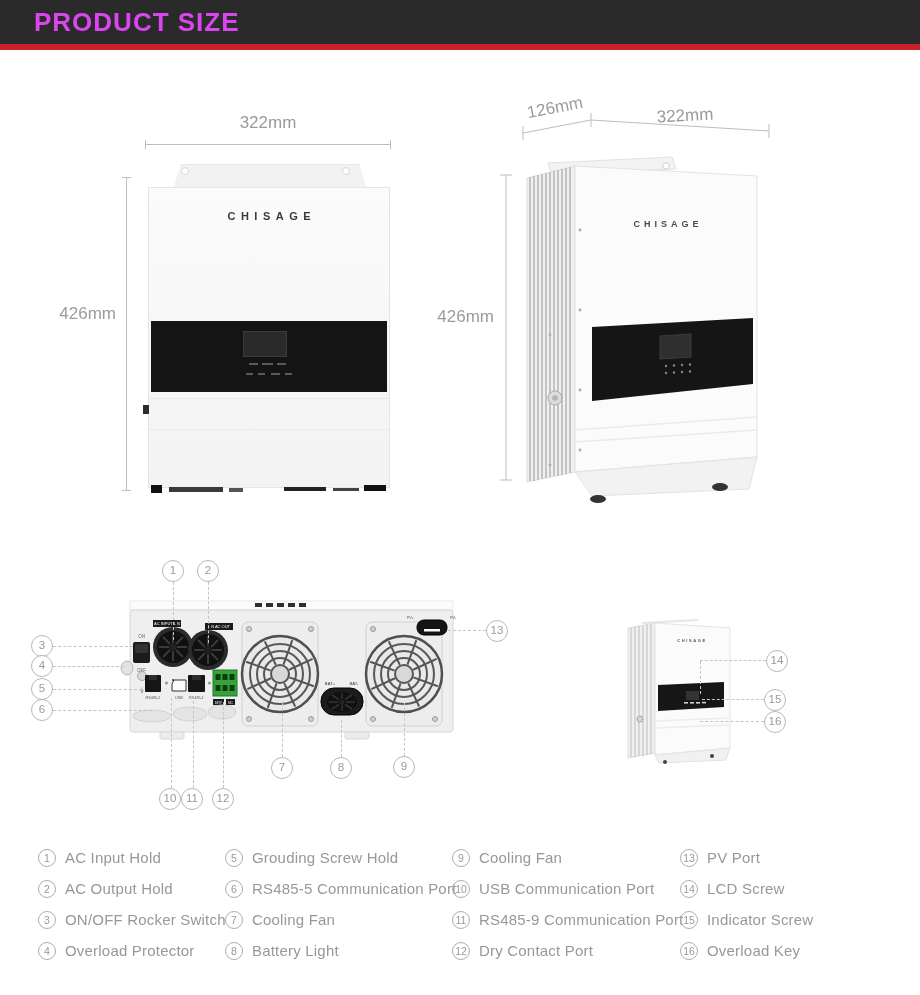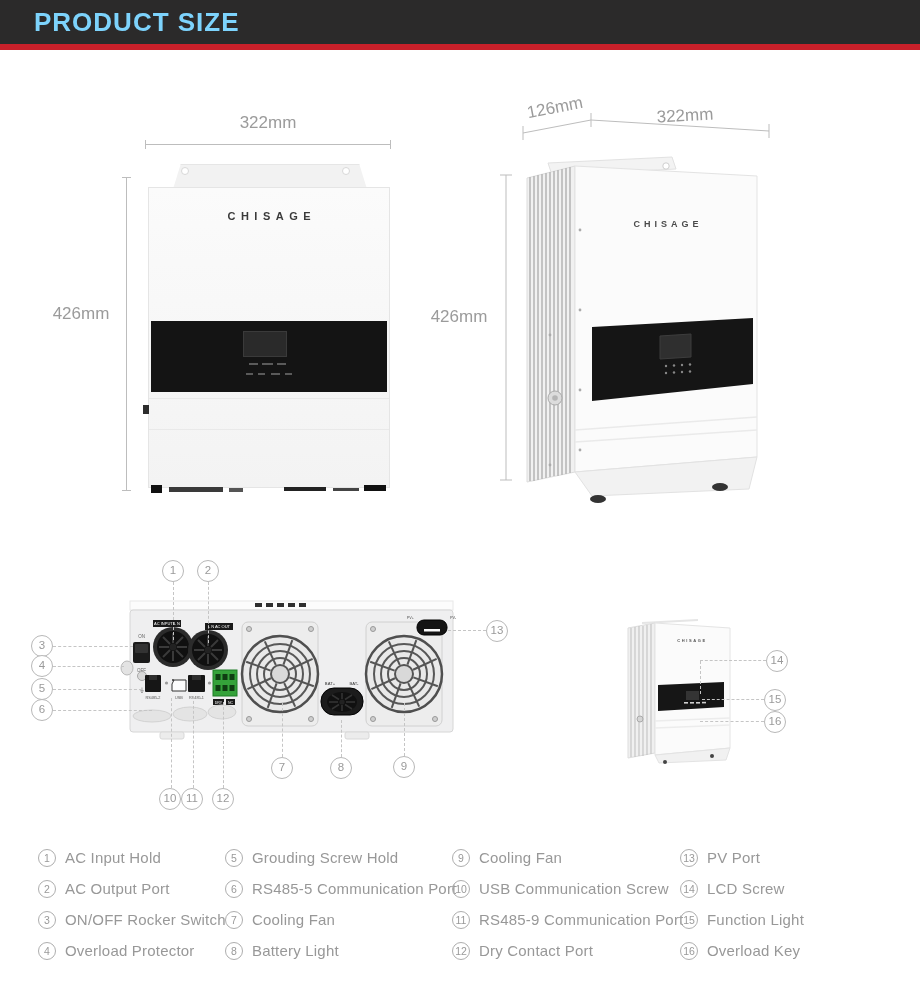--- a/index.html
+++ b/index.html
@@ -1,25 +1,25 @@
 <!DOCTYPE html>
 <html><head>
 <meta charset="utf-8">
 <style>
   html,body{margin:0;padding:0;}
   body{width:920px;height:995px;background:#fff;font-family:"Liberation Sans",sans-serif;position:relative;overflow:hidden;}
 
   
   .hdr{position:absolute;left:0;top:0;width:920px;height:44px;background:#2b2a2a;}
-  .hdr h1{margin:0;line-height:44px;padding-left:34px;font-size:26px;font-weight:800;letter-spacing:1px;color:#7dd3fc;}
+  .hdr h1{margin:0;line-height:44px;padding-left:34px;font-size:26px;font-weight:800;letter-spacing:1px;color:#d946ef;}
   .hdr-red{position:absolute;left:0;top:44px;width:920px;height:6px;background:#c9202a;}
 
   
   .dim-label{position:absolute;font-size:17px;color:#9b9b9b;text-align:center;}
-  .dim-label.right{text-align:center;}
+  .dim-label.right{text-align:right;}
   .dline-h{position:absolute;border-top:1px solid #bdbdbd;height:0;}
   .dline-v{position:absolute;border-left:1px solid #bdbdbd;width:0;}
   .dtick-v{position:absolute;border-left:1px solid #bdbdbd;width:0;height:9px;}
   .dtick-h{position:absolute;border-top:1px solid #bdbdbd;height:0;width:9px;}
 
   
   .fbody{position:absolute;left:148px;top:187px;width:242px;height:301px;background:linear-gradient(180deg,#fbfbfb,#f3f3f3);border:1px solid #e5e5e5;box-sizing:border-box;}
   .fbracket{position:absolute;left:173px;top:164px;width:194px;height:24px;background:#f2f2f2;border-top:1px solid #e6e6e6;clip-path:polygon(4% 0,96% 0,100% 100%,0 100%);}
   .keyhole{position:absolute;width:8px;height:8px;border-radius:50%;background:#fff;border:1px solid #d8d8d8;box-sizing:border-box;}
   .fbrand{position:absolute;left:0;right:0;top:22px;text-align:center;font-size:11px;font-weight:600;letter-spacing:5.5px;padding-left:5.5px;color:#3a3a3a;}
@@ -384,21 +384,21 @@
 <div class="callout" style="left:764px;top:689px;">15</div>
 <div class="callout" style="left:764px;top:711px;">16</div>
 
 <div class="legend-col" style="left:38px;">
   <div class="legend-item">
     <span class="legend-num">1</span>
     <span class="legend-label">AC Input Hold</span>
   </div>
   <div class="legend-item">
     <span class="legend-num">2</span>
-    <span class="legend-label">AC Output Port</span>
+    <span class="legend-label">AC Output Hold</span>
   </div>
   <div class="legend-item">
     <span class="legend-num">3</span>
     <span class="legend-label">ON/OFF Rocker Switch</span>
   </div>
   <div class="legend-item">
     <span class="legend-num">4</span>
     <span class="legend-label">Overload Protector</span>
   </div>
 </div>
@@ -420,21 +420,21 @@
     <span class="legend-label">Battery Light</span>
   </div>
 </div>
 <div class="legend-col" style="left:452px;">
   <div class="legend-item">
     <span class="legend-num">9</span>
     <span class="legend-label">Cooling Fan</span>
   </div>
   <div class="legend-item">
     <span class="legend-num">10</span>
-    <span class="legend-label">USB Communication Screw</span>
+    <span class="legend-label">USB Communication Port</span>
   </div>
   <div class="legend-item">
     <span class="legend-num">11</span>
     <span class="legend-label">RS485-9 Communication Port</span>
   </div>
   <div class="legend-item">
     <span class="legend-num">12</span>
     <span class="legend-label">Dry Contact Port</span>
   </div>
 </div>
@@ -442,19 +442,19 @@
   <div class="legend-item">
     <span class="legend-num">13</span>
     <span class="legend-label">PV Port</span>
   </div>
   <div class="legend-item">
     <span class="legend-num">14</span>
     <span class="legend-label">LCD Screw</span>
   </div>
   <div class="legend-item">
     <span class="legend-num">15</span>
-    <span class="legend-label">Function Light</span>
+    <span class="legend-label">Indicator Screw</span>
   </div>
   <div class="legend-item">
     <span class="legend-num">16</span>
     <span class="legend-label">Overload Key</span>
   </div>
 </div>
 
 </body></html>

